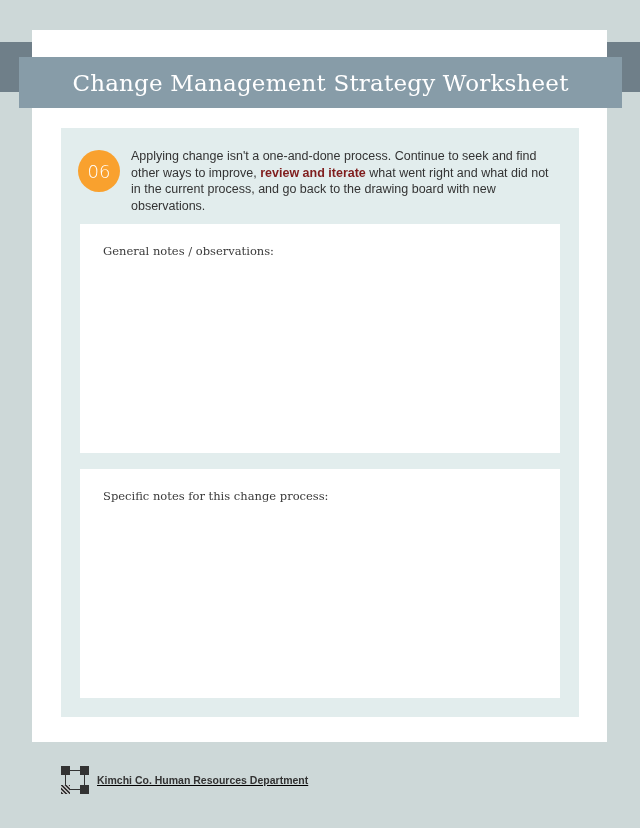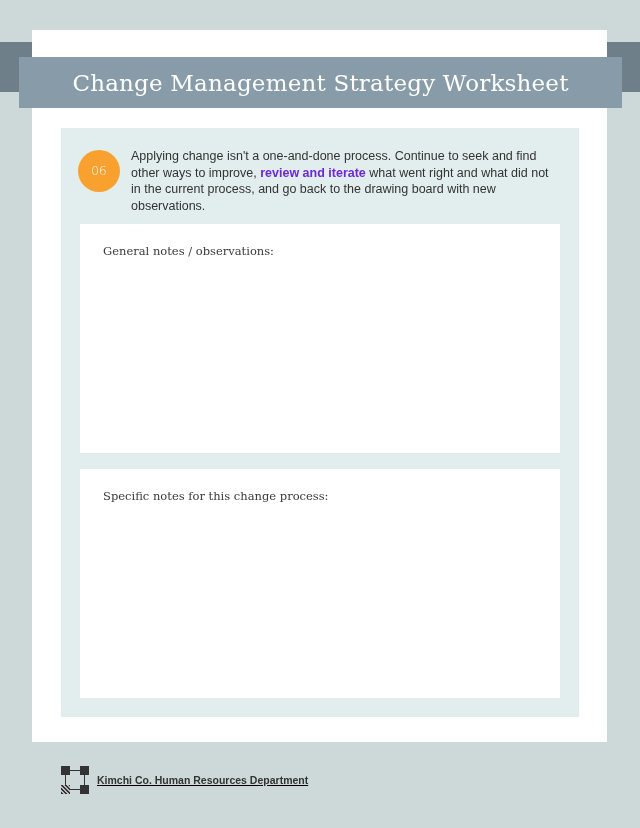--- a/index.html
+++ b/index.html
@@ -2,23 +2,23 @@
 <html><head>
 <meta charset="utf-8">
 <style>
   html, body { margin:0; padding:0; }
   body { width:640px; height:828px; background:#cdd8d8; position:relative; overflow:hidden; font-family:"Liberation Sans", sans-serif; }
   .band { position:absolute; left:0; top:42px; width:640px; height:50px; background:#6f7f89; }
   .page { position:absolute; left:32px; top:30px; width:575px; height:712px; background:#ffffff; }
   .titlebar { position:absolute; left:19px; top:57px; width:603px; height:51px; background:#879ca8; display:flex; align-items:center; justify-content:center; }
   .titlebar h1 { margin:0; color:#ffffff; font-family:"DejaVu Serif", serif; font-weight:normal; font-size:23px; letter-spacing:0.2px;text-align:right; }
   .panel { position:absolute; left:61px; top:128px; width:518px; height:589px; background:#e2eded; }
-  .step { position:absolute; left:17px; top:22px; width:42px; height:42px; border-radius:50%; background:#f9a12e; color:#fff; display:flex; align-items:center; justify-content:center; font-size:12px; font-family:"DejaVu Sans", sans-serif; font-weight:300; }
+  .step { position:absolute; left:17px; top:22px; width:42px; height:42px; border-radius:50%; background:#f9a12e; color:#fff; display:flex; align-items:center; justify-content:center; font-size:18px; font-family:"DejaVu Sans", sans-serif; font-weight:300; }
   .intro { position:absolute; left:70px; top:20px; width:430px; font-size:12.5px; line-height:16.5px; color:#333; }
-  .intro b { color:#6d28d9; }
+  .intro b { color:#7f1d1d; }
   .notebox { position:absolute; left:19px; width:480px; height:229px; background:#ffffff; }
   .notebox .label { position:absolute; left:23px; top:20px; font-family:"DejaVu Serif", serif; font-size:11.5px; color:#3a3a3a; }
   .box1 { top:96px; }
   .box2 { top:341px; }
   .footer { position:absolute; left:61px; top:766px; display:flex; align-items:center;text-decoration:underline; }
   .logo { width:28px; height:28px; position:relative; }
   .logo .sq { position:absolute; width:9px; height:9px; background:#333; }
   .logo .hatch { background: repeating-linear-gradient(45deg, #333 0 1.5px, #bbb 1.5px 3px); }
   .logo .ln { position:absolute; background:#333; }
   .ftext { margin-left:8px; font-size:10.5px; color:#333; line-height:14px; }

